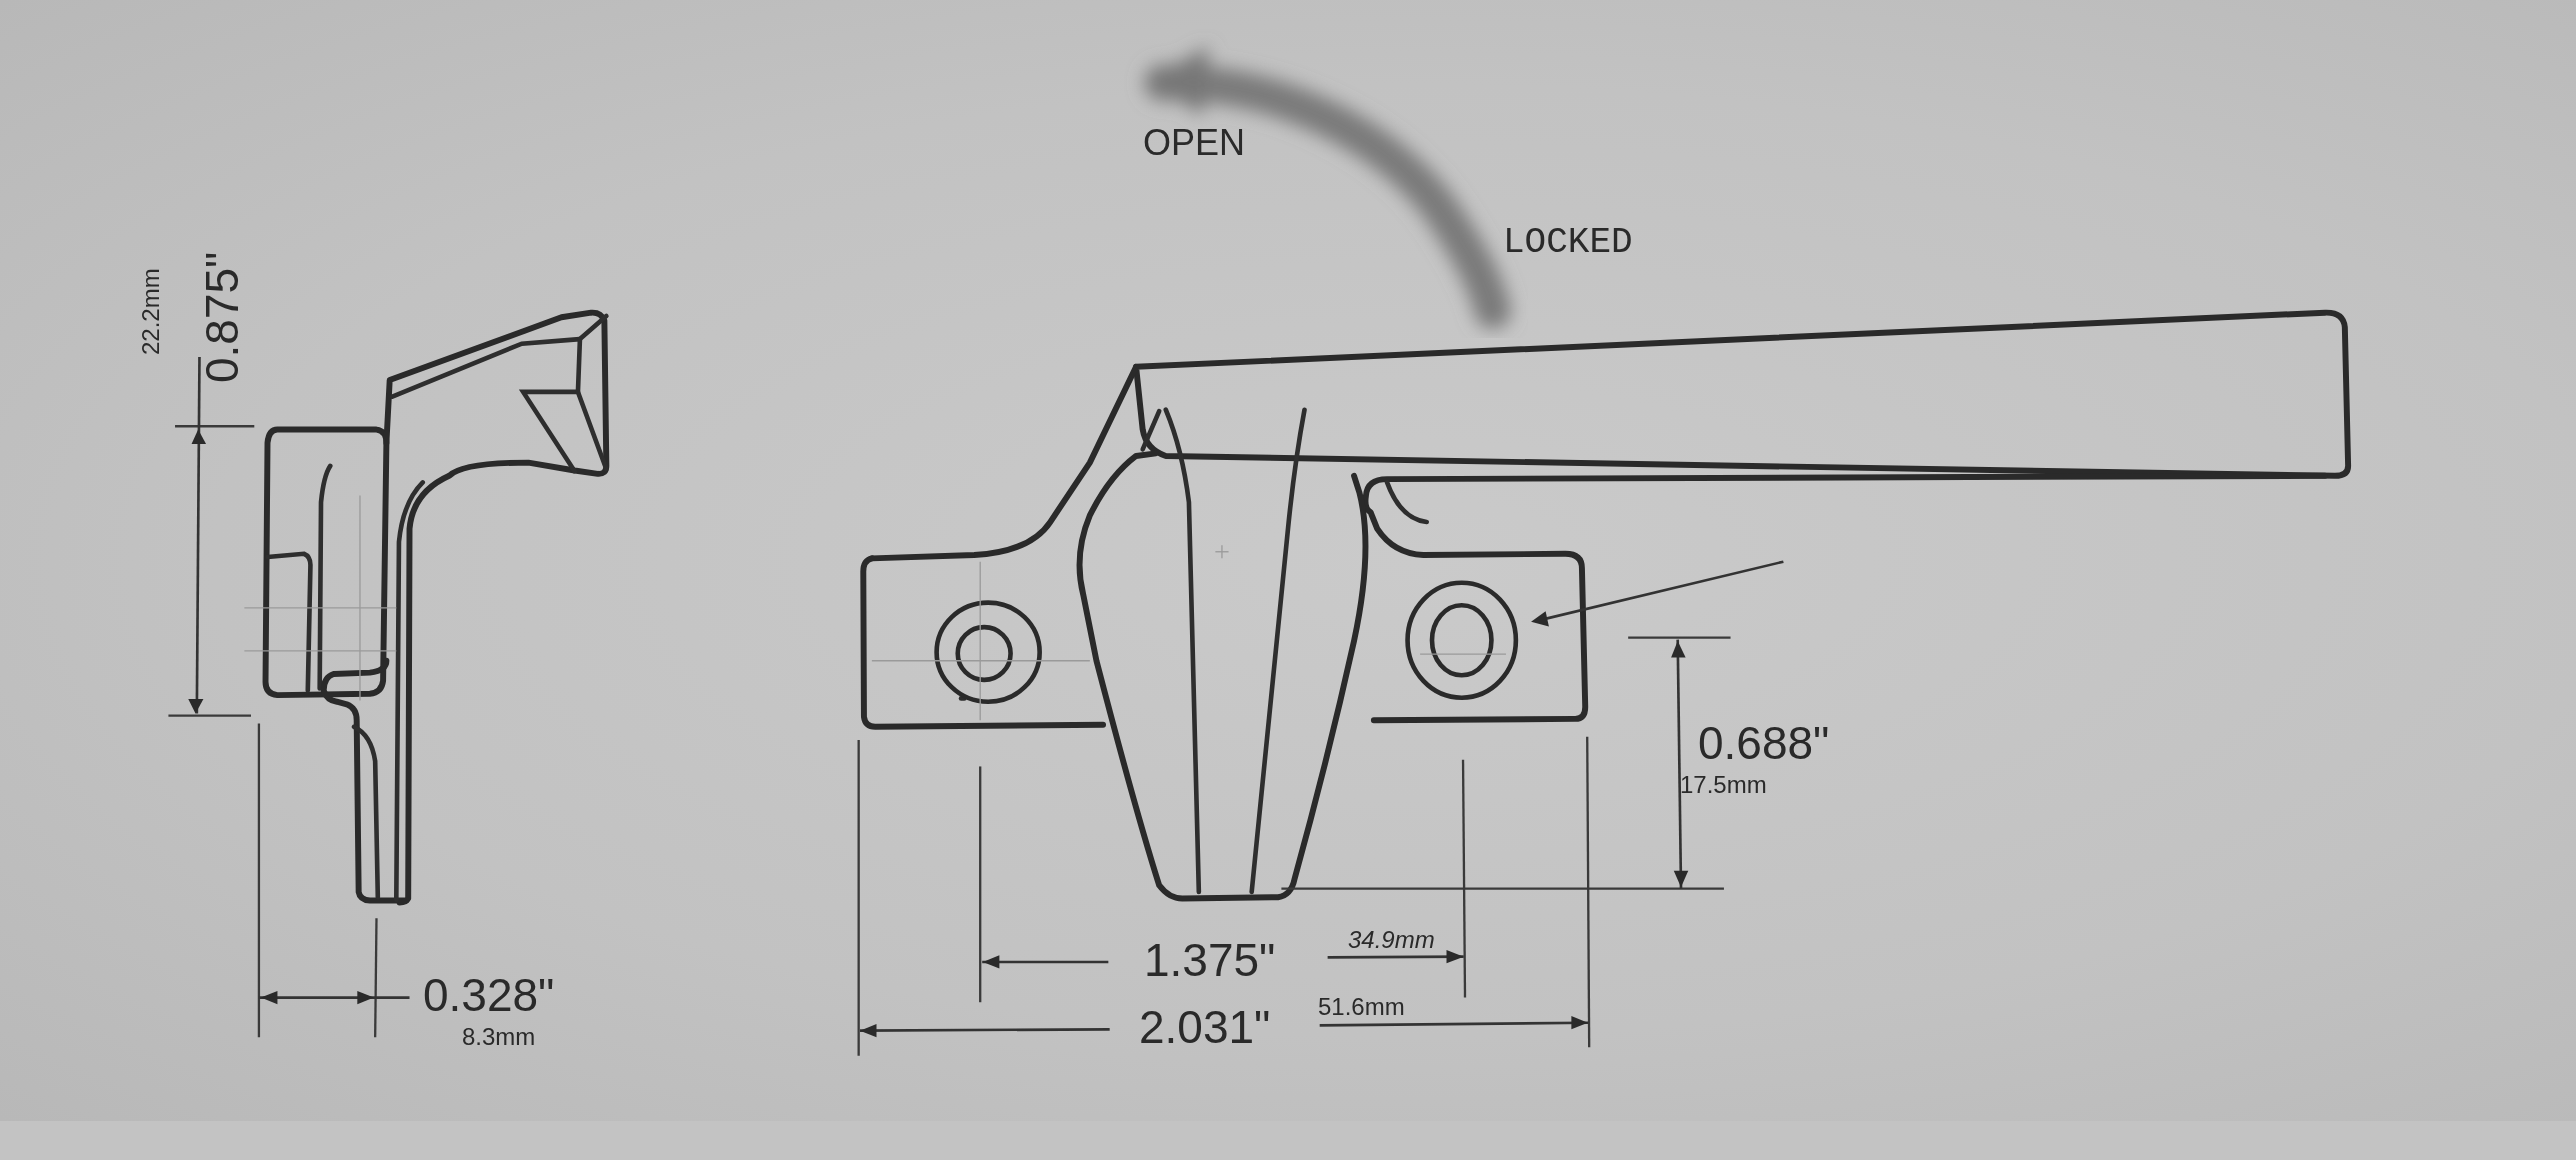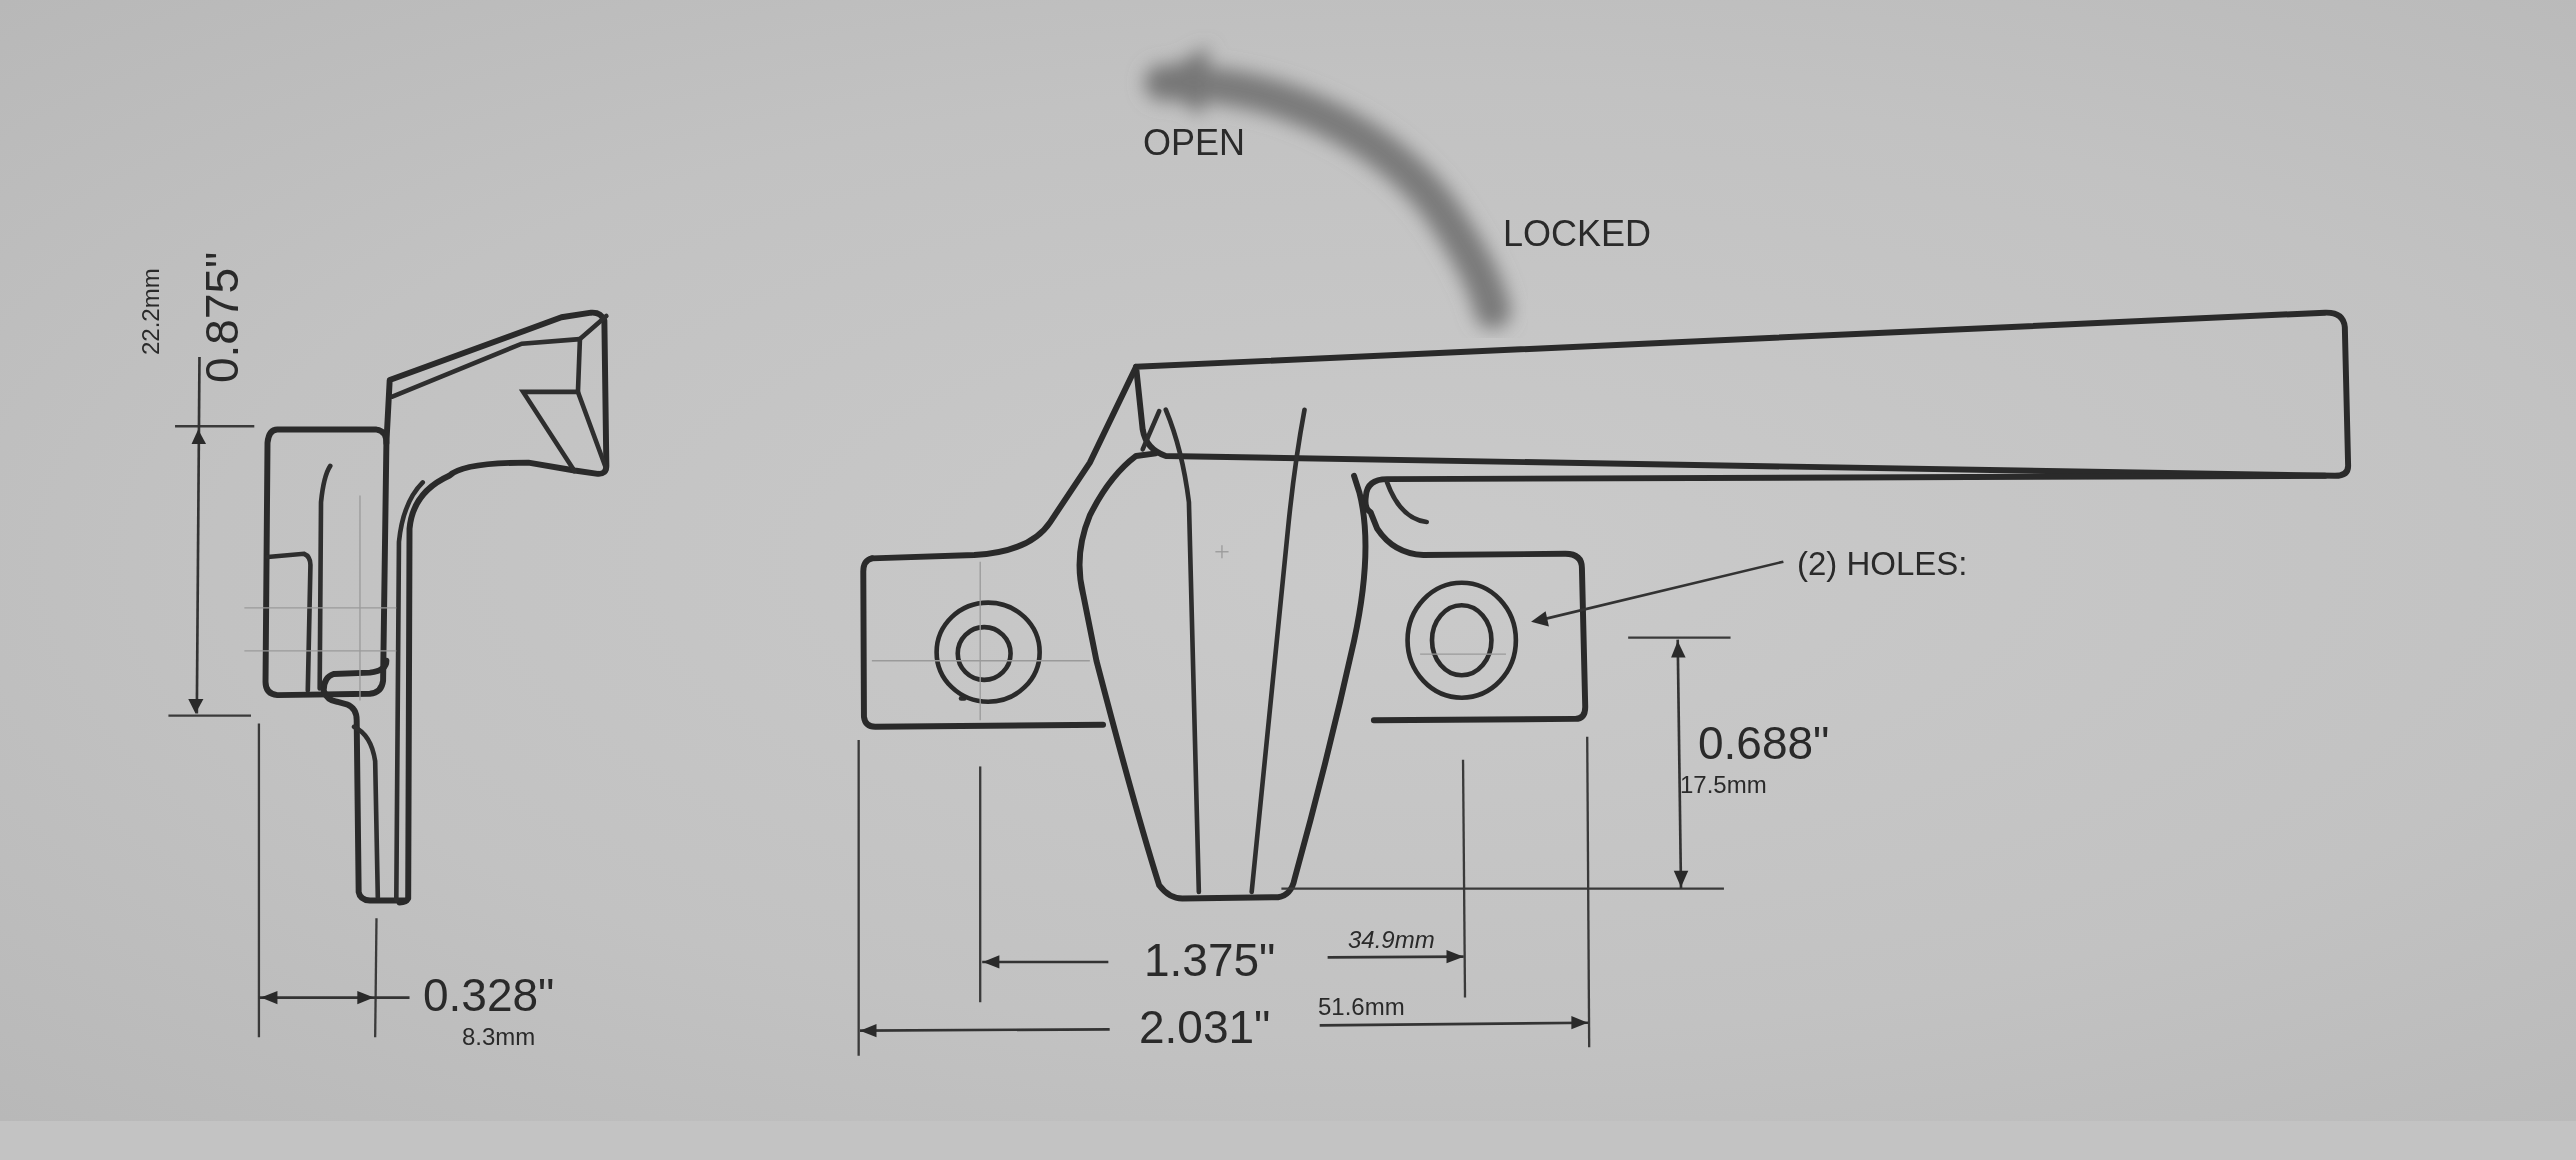--- a/index.html
+++ b/index.html
@@ -130,30 +130,29 @@
       <line class="ext" x1="1300" y1="1120" x2="1300" y2="1598"></line>
       <line class="ext" x1="2403" y1="1115" x2="2406" y2="1585"></line>
       <line class="dim" x1="1302" y1="1560" x2="1680" y2="1558"></line>
       <line class="dim" x1="1998" y1="1552" x2="2405" y2="1548"></line>
       <polygon class="arrowhead" points="1302,1560 1327,1550 1327,1570"></polygon>
       <polygon class="arrowhead" points="2404,1548 2379,1538 2379,1558"></polygon>
     </g>
   </svg>
 
   <div class="lbl state" style="left:1143px; top:125px;">OPEN</div>
-  <div class="lbl state" style="left:1503px; top:216px;">LOCKED</div>
+  <div class="lbl state" style="left:1503px; top:225px;font-family:Liberation Mono, monospace;">LOCKED</div>
 
   <div class="lbl big" style="left:199px; top:383px; transform-origin:0 0; transform:rotate(-90deg);">0.875"</div>
   <div class="lbl mm" style="left:139px; top:355px; transform-origin:0 0; transform:rotate(-90deg);">22.2mm</div>
 
   <div class="lbl big" style="left:423px; top:972px;">0.328"</div>
   <div class="lbl mm" style="left:462px; top:1025px;">8.3mm</div>
 
   <div class="lbl note" style="left:1797px; top:546px;">
-    <div>(2) HOLES:</div>
   </div>
 
   <div class="lbl big" style="left:1698px; top:720px;">0.688"</div>
   <div class="lbl mm" style="left:1680px; top:773px;">17.5mm</div>
 
   <div class="lbl big" style="left:1144px; top:937px;">1.375"</div>
   <div class="lbl mm" style="left:1348px; top:928px;font-style:italic;">34.9mm</div>
 
   <div class="lbl big" style="left:1139px; top:1004px;">2.031"</div>
   <div class="lbl mm" style="left:1318px; top:995px;">51.6mm</div>

